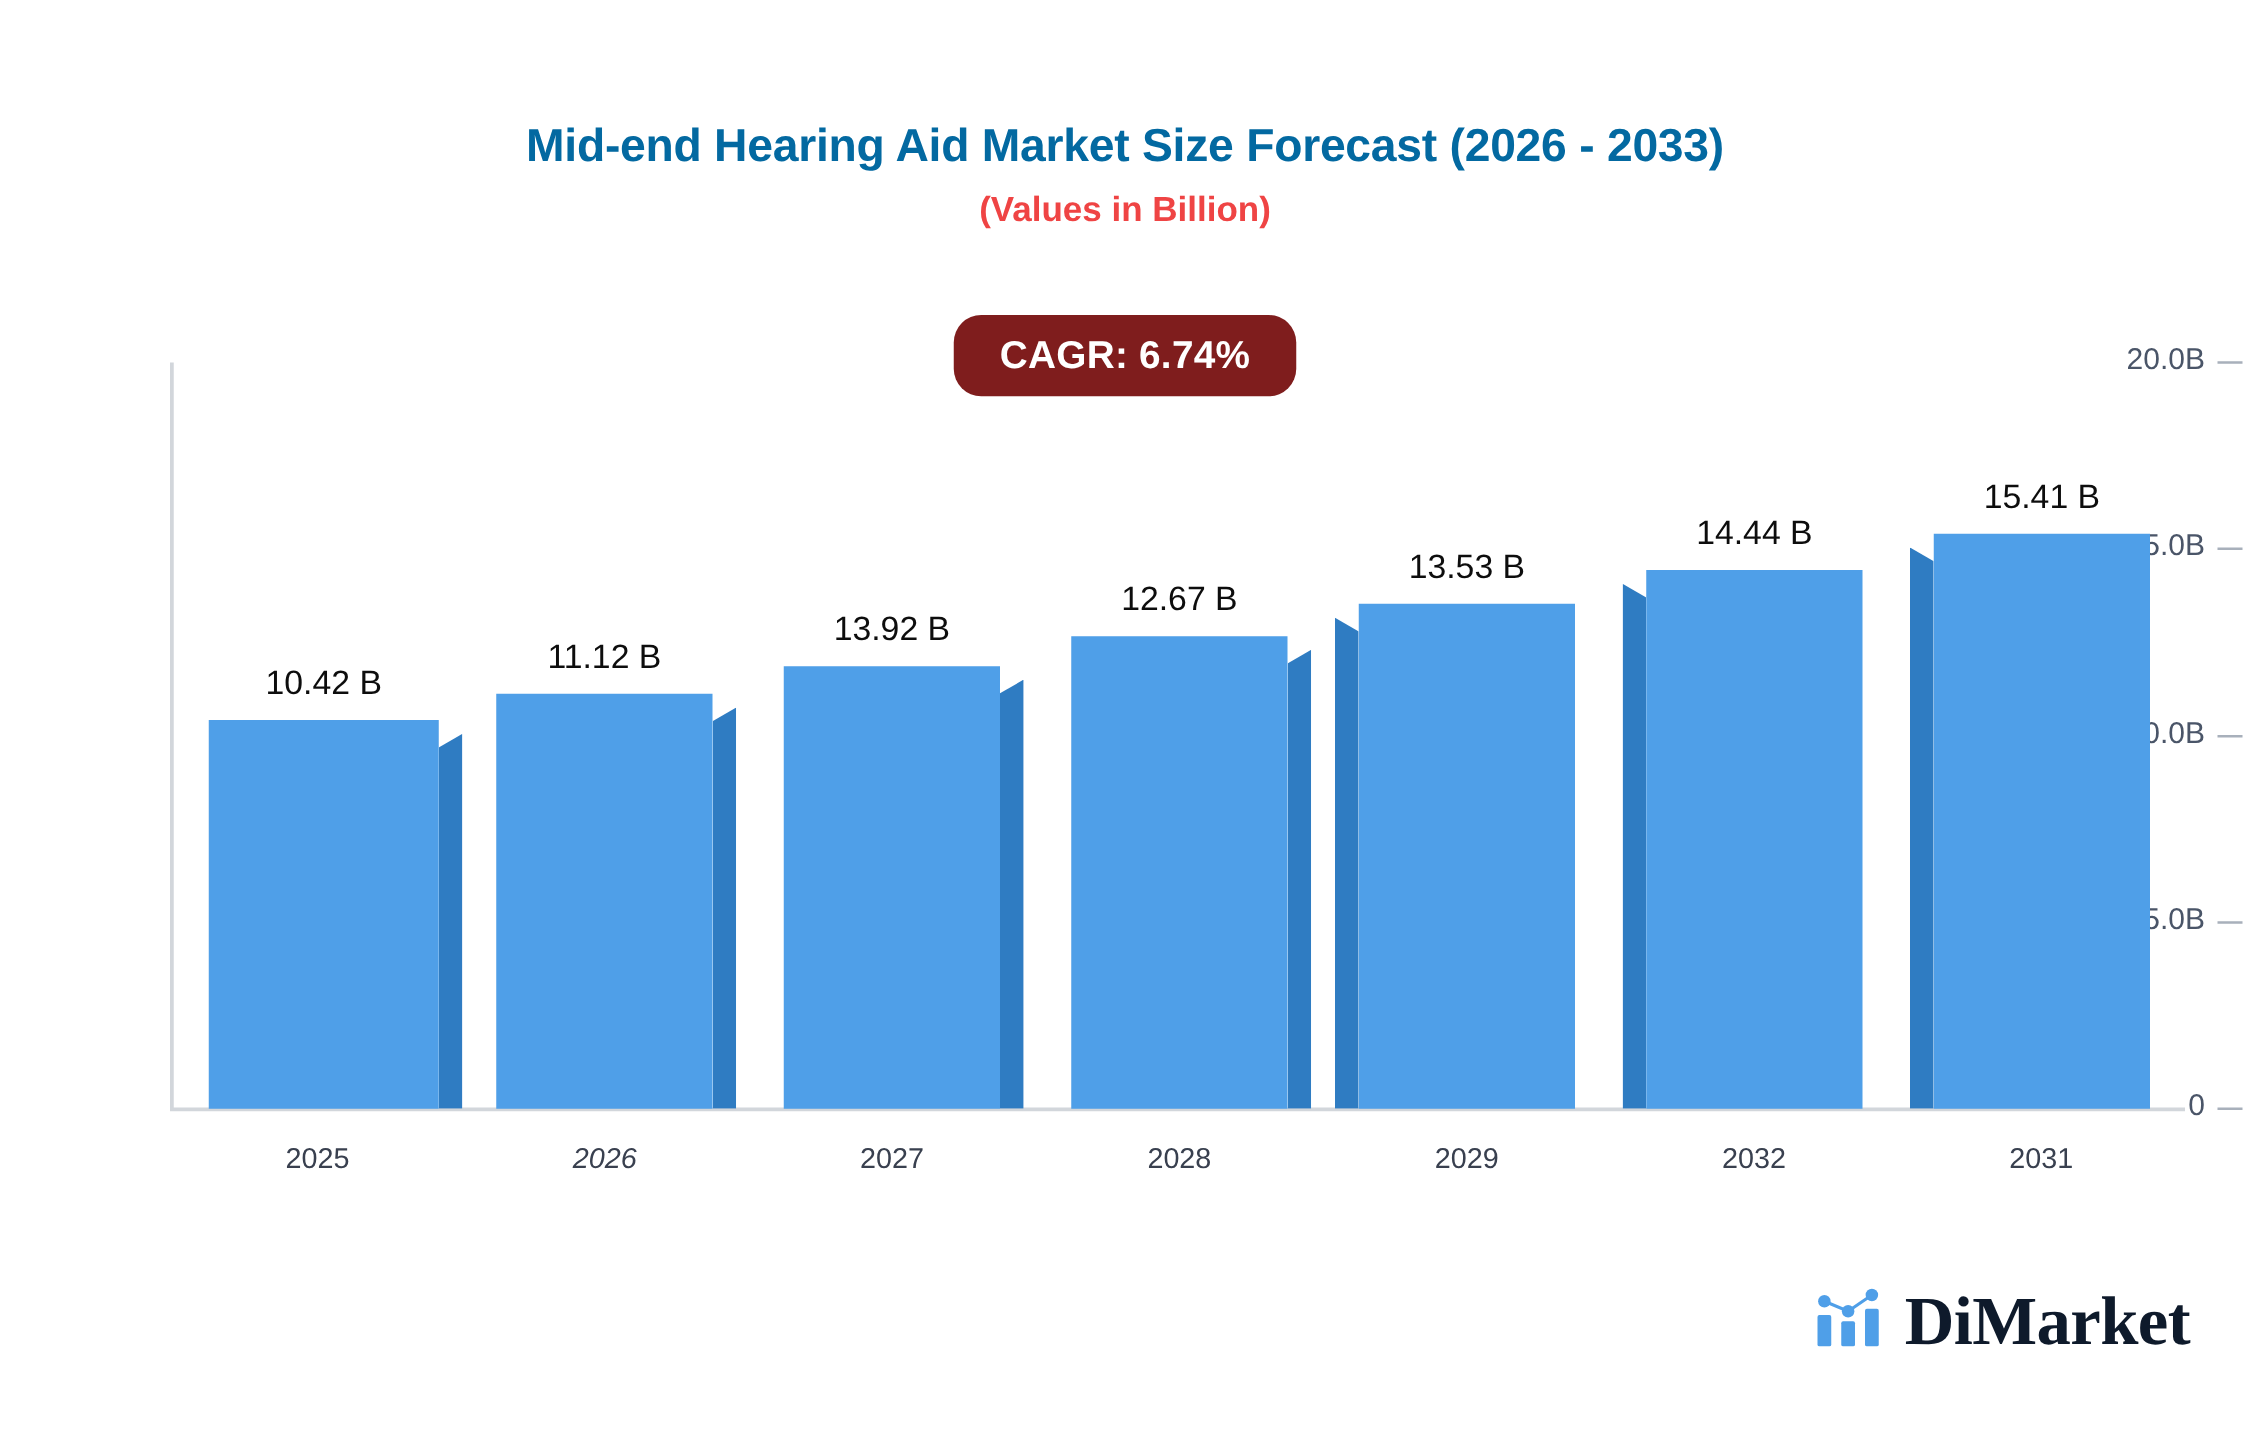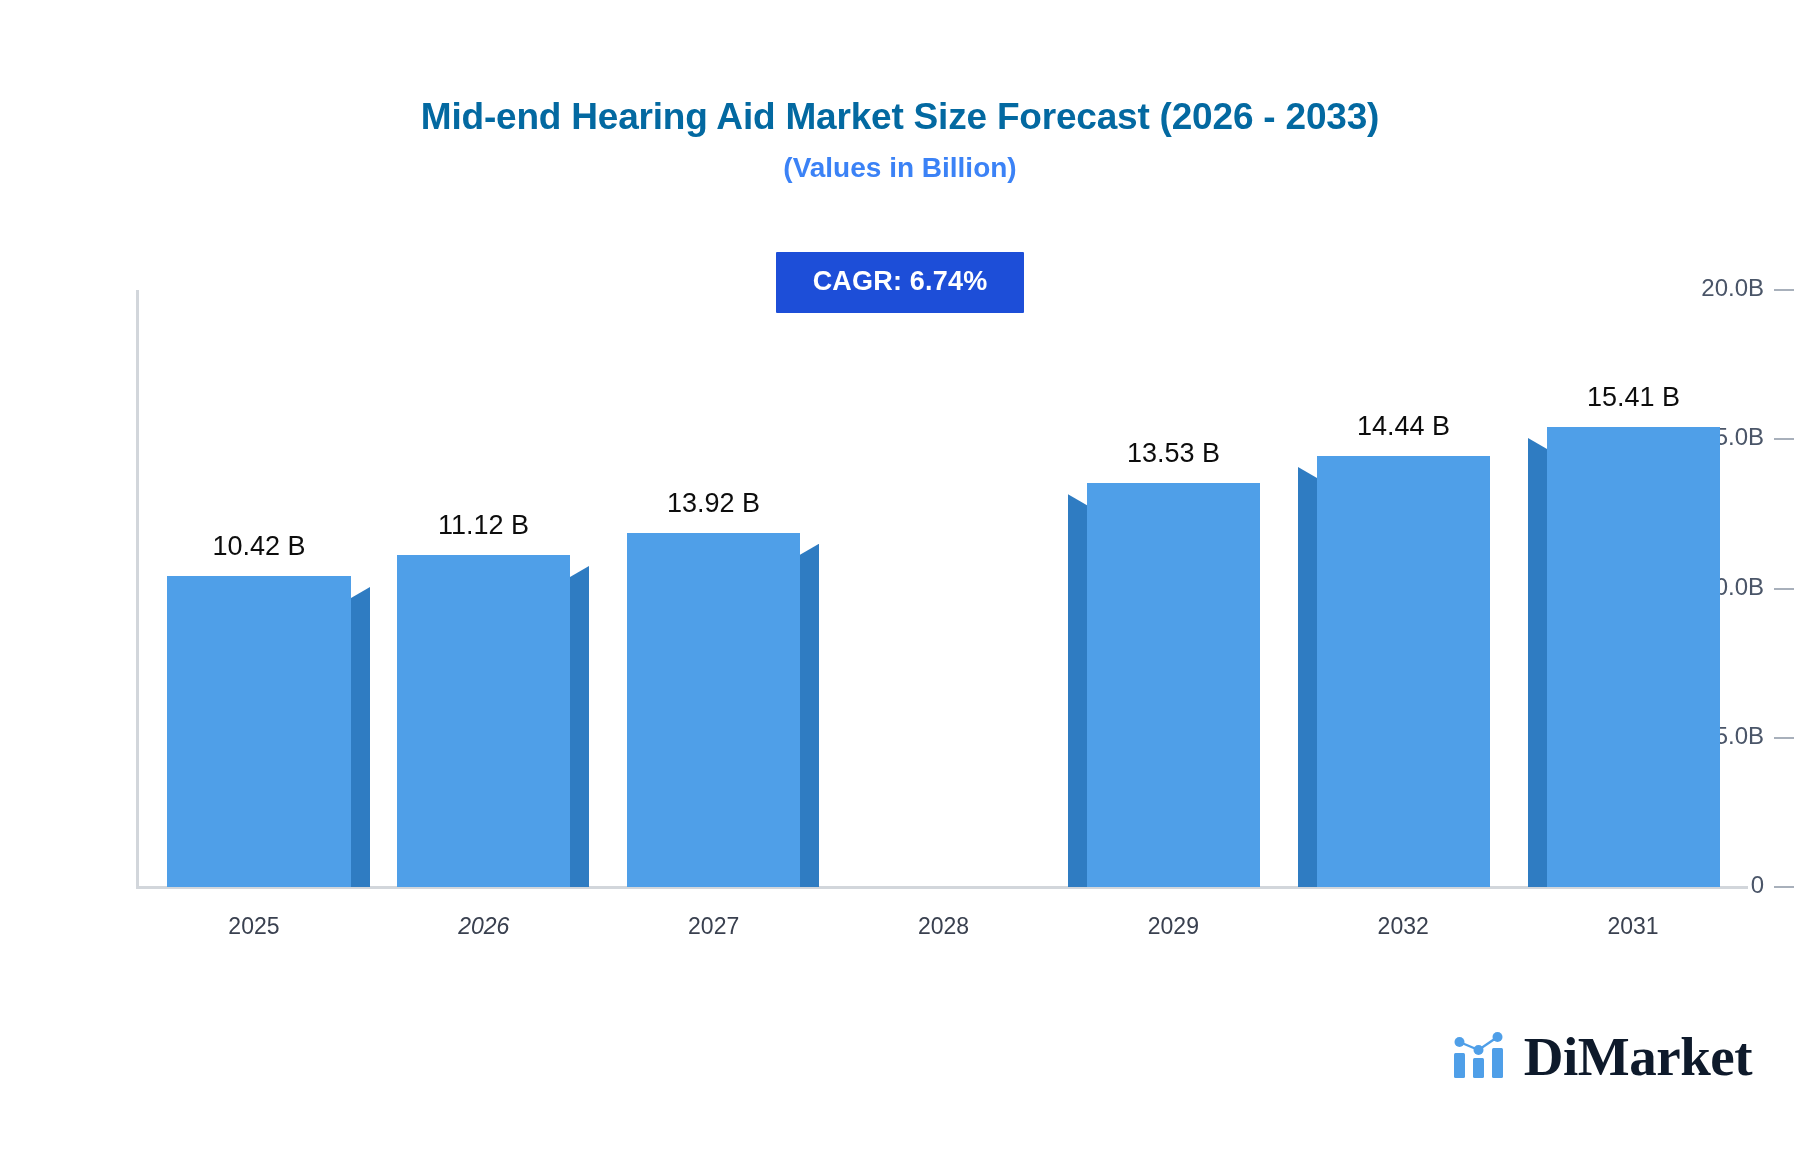--- a/index.html
+++ b/index.html
@@ -34,40 +34,40 @@
     font-weight: bold;
     color: #0369a1;
     letter-spacing: -0.2px;
     line-height: 1.15;
     font-family: "Liberation Sans", sans-serif;
   }
   .chart-subtitle {
     margin-top: 13px;
     font-size: 28px;
     font-weight: bold;
-    color: #3b82f6;
+    color: #ef4444;
     font-family: "Liberation Sans", sans-serif;
   }
 
   
   .cagr-badge-wrap {
     position: absolute;
     top: 252px;
     left: 0;
     width: 1800px;
     text-align: center;
   }
   .cagr-badge {
     display: inline-block;
-    background: #1d4ed8;
+    background: #7f1d1d;
     color: #ffffff;
-    font-size: 27px;
+    font-size: 31px;
     font-weight: bold;
     padding: 16px 37px 18px 37px;
-    border-radius: 1px;
+    border-radius: 22px;
     line-height: 1;
     letter-spacing: 0.2px;
   }
 
   
   
   .plot {
     position: absolute;
     left: 0;
     top: 0;
@@ -233,20 +233,25 @@
         <span class="bar-front" style="height: 331.932px;"></span>
         <span class="bar-label" style="bottom: 345.932px;">11.12 B</span>
       </div>
       <div class="x-label" style="left: 483.786px; font-style: italic;">2026</div>
       <div class="bar-group" style="left: 627px; width: 173px; height: 354.32px;">
         <span class="bar-side right" style="height: 343.32px; clip-path: polygon(0px 11px, 100% 0px, 100% 100%, 0px 100%);"></span>
         <span class="bar-front" style="height: 354.32px;"></span>
         <span class="bar-label" style="bottom: 368.32px;">13.92 B</span>
       </div>
       <div class="x-label" style="left: 713.643px;">2027</div>
+      <div class="bar-group" style="left: 857px; width: 173px; height: 378.2px;">
+        <span class="bar-side right" style="height: 367.2px; clip-path: polygon(0px 11px, 100% 0px, 100% 100%, 0px 100%);"></span>
+        <span class="bar-front" style="height: 378.2px;"></span>
+        <span class="bar-label" style="bottom: 392.2px;">12.67 B</span>
+      </div>
       <div class="x-label" style="left: 943.5px;">2028</div>
       <div class="bar-group" style="left: 1087px; width: 173px; height: 403.87px;">
         <span class="bar-side left" style="height: 392.87px; clip-path: polygon(0px 0px, 100% 11px, 100% 100%, 0px 100%);"></span>
         <span class="bar-front" style="height: 403.87px;"></span>
         <span class="bar-label" style="bottom: 417.87px;">13.53 B</span>
       </div>
       <div class="x-label" style="left: 1173.36px;">2029</div>
       <div class="bar-group" style="left: 1317px; width: 173px; height: 559px;">
         <span class="bar-side left" style="height: 420.034px; clip-path: polygon(0px 0px, 100% 11px, 100% 100%, 0px 100%);"></span>
         <span class="bar-front" style="height: 431.034px;"></span>

